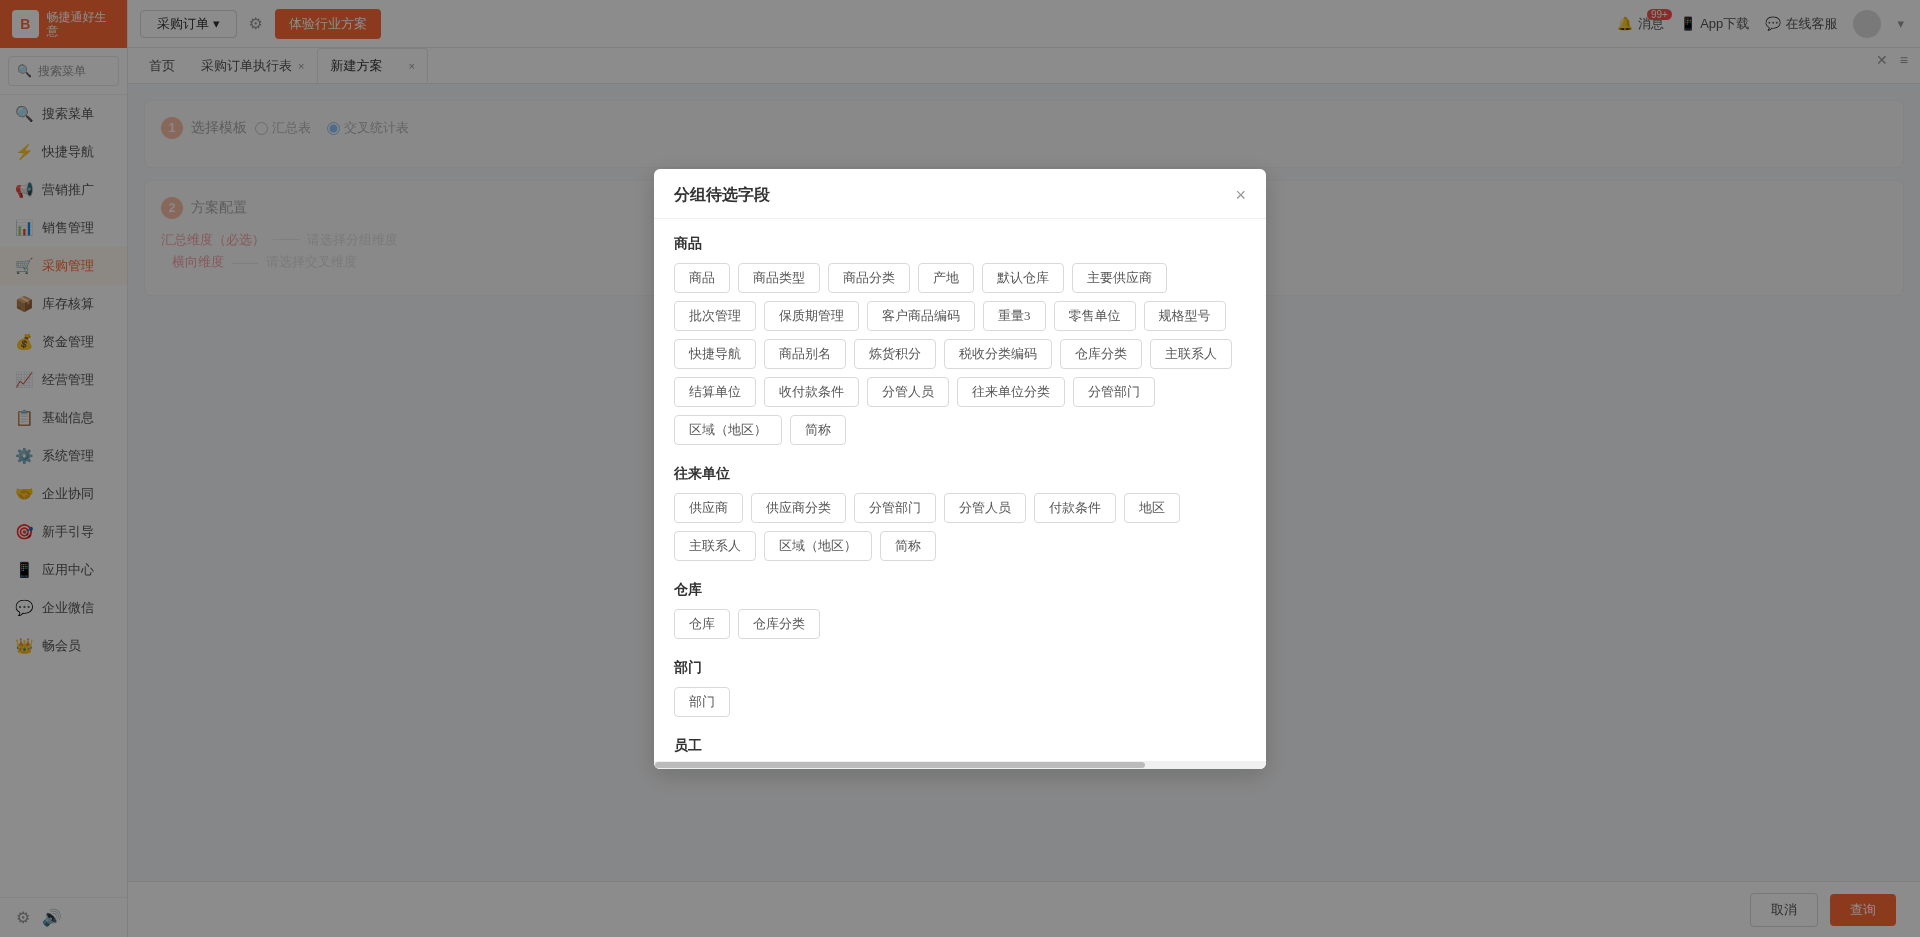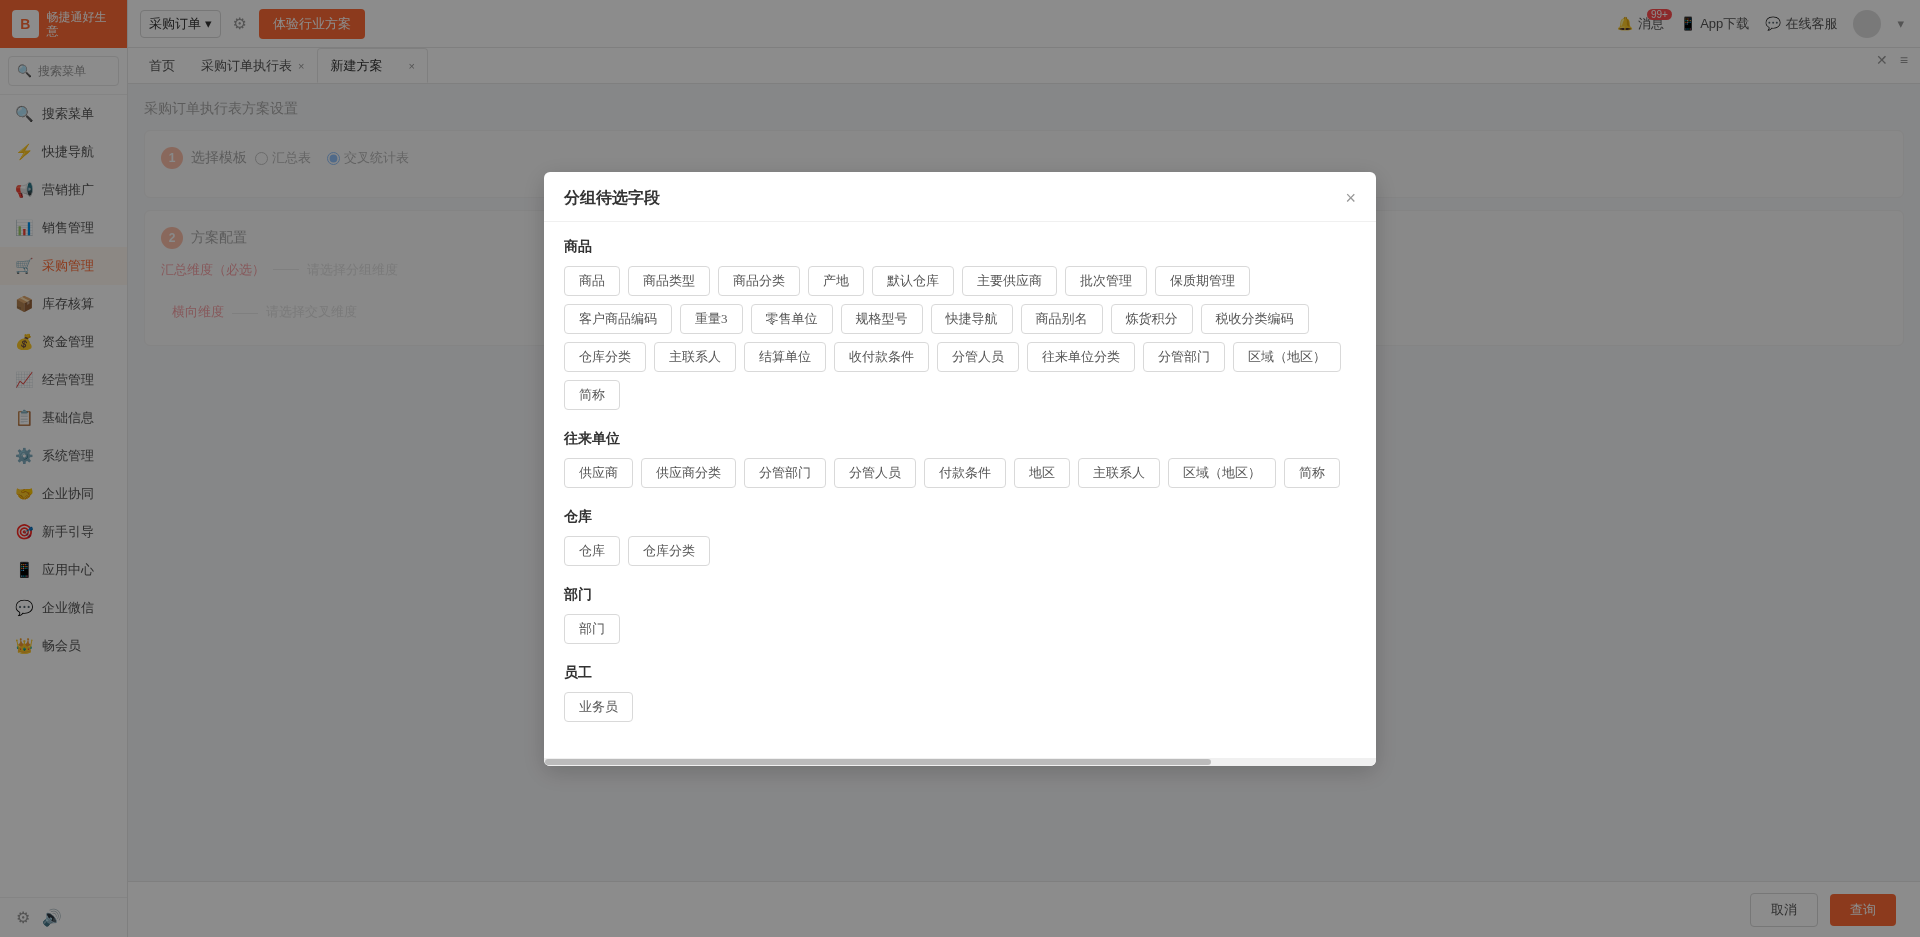--- a/index.html
+++ b/index.html
@@ -33,21 +33,21 @@
       padding: 10px 16px; border-top: 1px solid #f0f0f0; display: flex; gap: 12px;
     }
     .sidebar-footer-btn { color: #999; cursor: pointer; font-size: 16px; }
 
     
     .header {
       position: fixed; left: 128px; top: 0; right: 0; height: 48px; background: #fff;
       border-bottom: 1px solid #e8e8e8; z-index: 10; display: flex; align-items: center;
     }
     .header-left { display: flex; align-items: center; gap: 8px; padding: 0 12px; }
-    .header-dropdown { display: flex; align-items: center; gap: 4px; border: 1px solid #d9d9d9; border-radius: 4px; padding: 4px 8px; cursor: pointer; color: #333; font-size: 13px; }
+    .header-dropdown { display: flex; align-items: center; gap: 4px; border: 1px solid #d9d9d9; border-radius: 4px; padding: 4px 16px; cursor: pointer; color: #333; font-size: 13px; }
     .header-settings { color: #999; cursor: pointer; font-size: 16px; margin-left: 4px; }
     .header-trial-btn { background: #ff6b35; color: #fff; border: none; border-radius: 4px; padding: 6px 14px; cursor: pointer; font-size: 13px; margin-left: 4px; }
     .header-right { margin-left: auto; display: flex; align-items: center; gap: 16px; padding: 0 16px; }
     .header-right-item { display: flex; align-items: center; gap: 4px; color: #555; cursor: pointer; font-size: 13px; position: relative; }
     .badge { position: absolute; top: -6px; right: -8px; background: #ff4d4f; color: #fff; border-radius: 8px; font-size: 10px; padding: 0 4px; min-width: 16px; text-align: center; }
     .header-avatar { width: 28px; height: 28px; background: #ddd; border-radius: 50%; }
 
     
     .tabs-bar {
       position: fixed; left: 128px; top: 48px; right: 0; height: 36px; background: #fff;
@@ -66,21 +66,21 @@
     .main {
       position: fixed; left: 128px; top: 84px; right: 0; bottom: 0; overflow: auto; background: #f5f7fa; padding: 16px;
     }
     .page-title { font-size: 14px; color: #333; margin-bottom: 12px; }
 
     
     .modal-overlay {
       position: fixed; inset: 0; background: rgba(0,0,0,0.45); z-index: 100; display: flex; align-items: center; justify-content: center;
     }
     .modal {
-      background: #fff; border-radius: 6px; width: 832px; max-height: 600px; display: flex; flex-direction: column;
+      background: #fff; border-radius: 6px; width: 612px; max-height: 600px; display: flex; flex-direction: column;
       box-shadow: 0 6px 24px rgba(0,0,0,0.18); position: relative; overflow: hidden;
     }
     .modal-header {
       display: flex; align-items: center; justify-content: space-between; padding: 16px 20px 12px;
       border-bottom: 1px solid #f0f0f0; flex-shrink: 0;
     }
     .modal-title { font-size: 16px; font-weight: 600; color: #333; }
     .modal-close { cursor: pointer; color: #999; font-size: 18px; }
     .modal-body {
       flex: 1; overflow-y: auto; padding: 16px 20px; overflow-x: hidden;
@@ -240,21 +240,20 @@
       <span>新建方案</span>
       <span class="tab-close">×</span>
     </div>
     <div class="tabs-actions">
       <span class="tabs-action-btn">✕</span>
       <span class="tabs-action-btn">≡</span>
     </div>
   </div>
 
 <div class="main bg-content">
-  <div class="page-title">采购订单执行表方案设置</div>
   <div class="section-card">
     <div class="step-header">
       <div class="step-num">1</div>
       <span>选择模板</span>
       <div class="radio-group">
         <label class="radio-option">
           <input type="radio" name="template" style=""> 
             <span>汇总表</span>
         </label>
         <label class="radio-option">
@@ -262,21 +261,21 @@
             <span>交叉统计表</span>
         </label>
       </div>
     </div>
   </div>
   <div class="section-card">
     <div class="step-header">
       <div class="step-num">2</div>
       <span>方案配置</span>
     </div>
-    <div style="display:flex; gap:8px; margin-bottom:24px; align-items:flex-start;">
+    <div style="display:flex; gap:8px; margin-bottom:4px; align-items:flex-start;">
       <span style="color:#f5222d; font-size:13px;">汇总维度（必选）</span>
       <span style="color:#ccc">——</span>
       <span style="color:#bbb; font-size:13px;">请选择分组维度</span>
     </div>
     <div style="display:flex; gap:8px; margin-bottom:8px; align-items:center;margin-left:11px;">
       <span style="color:#f5222d; font-size:13px;">横向维度</span>
       <span style="color:#ccc">——</span>
       <span style="color:#bbb; font-size:13px;">请选择交叉维度</span>
     </div>
   </div>

